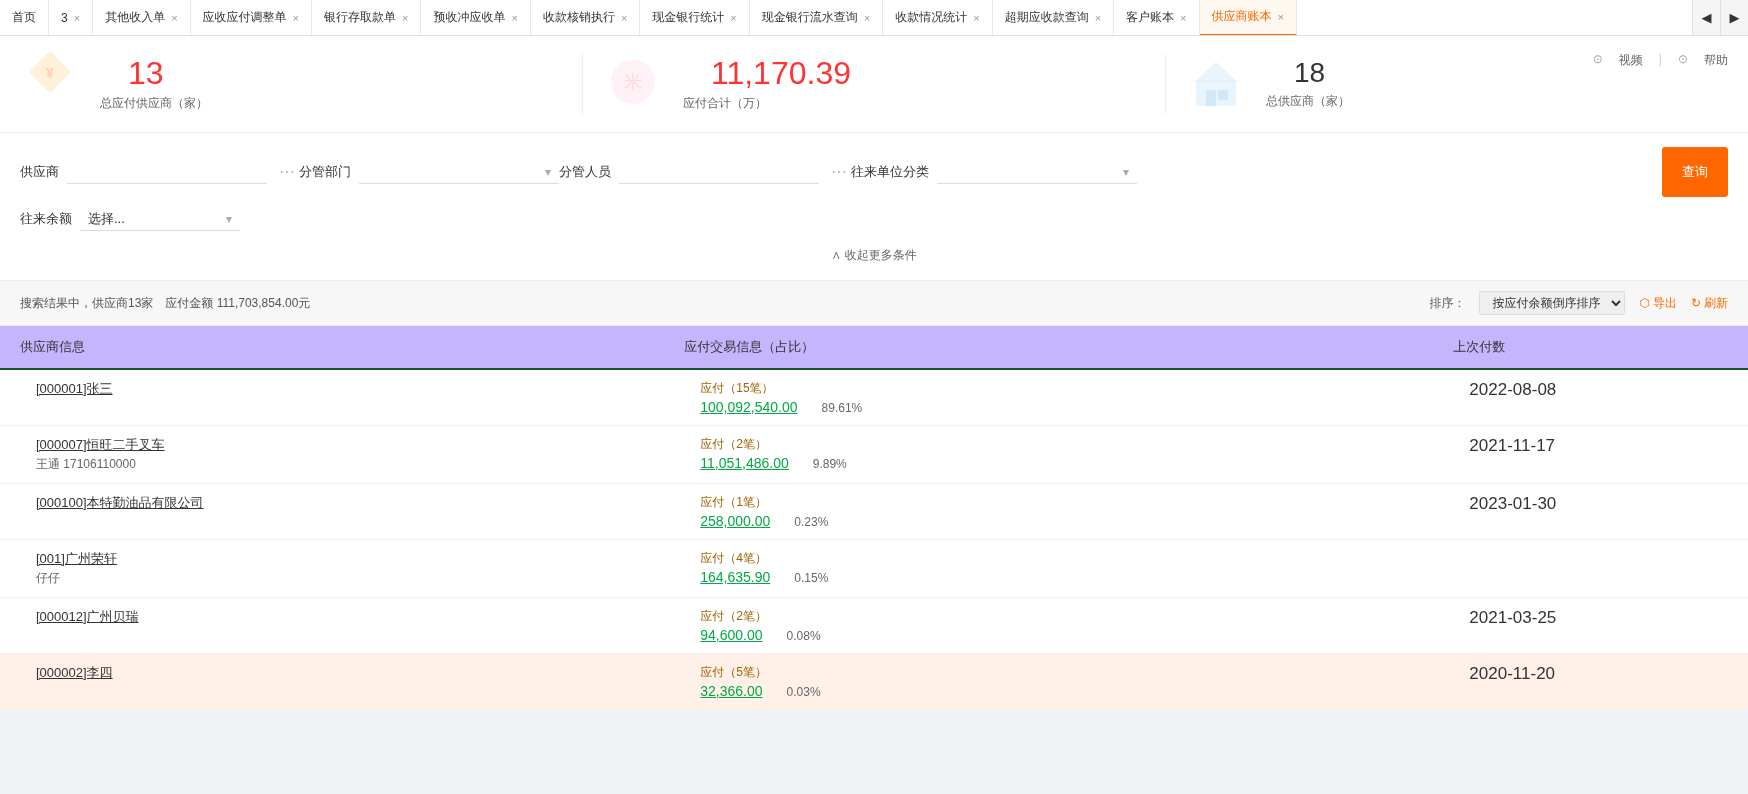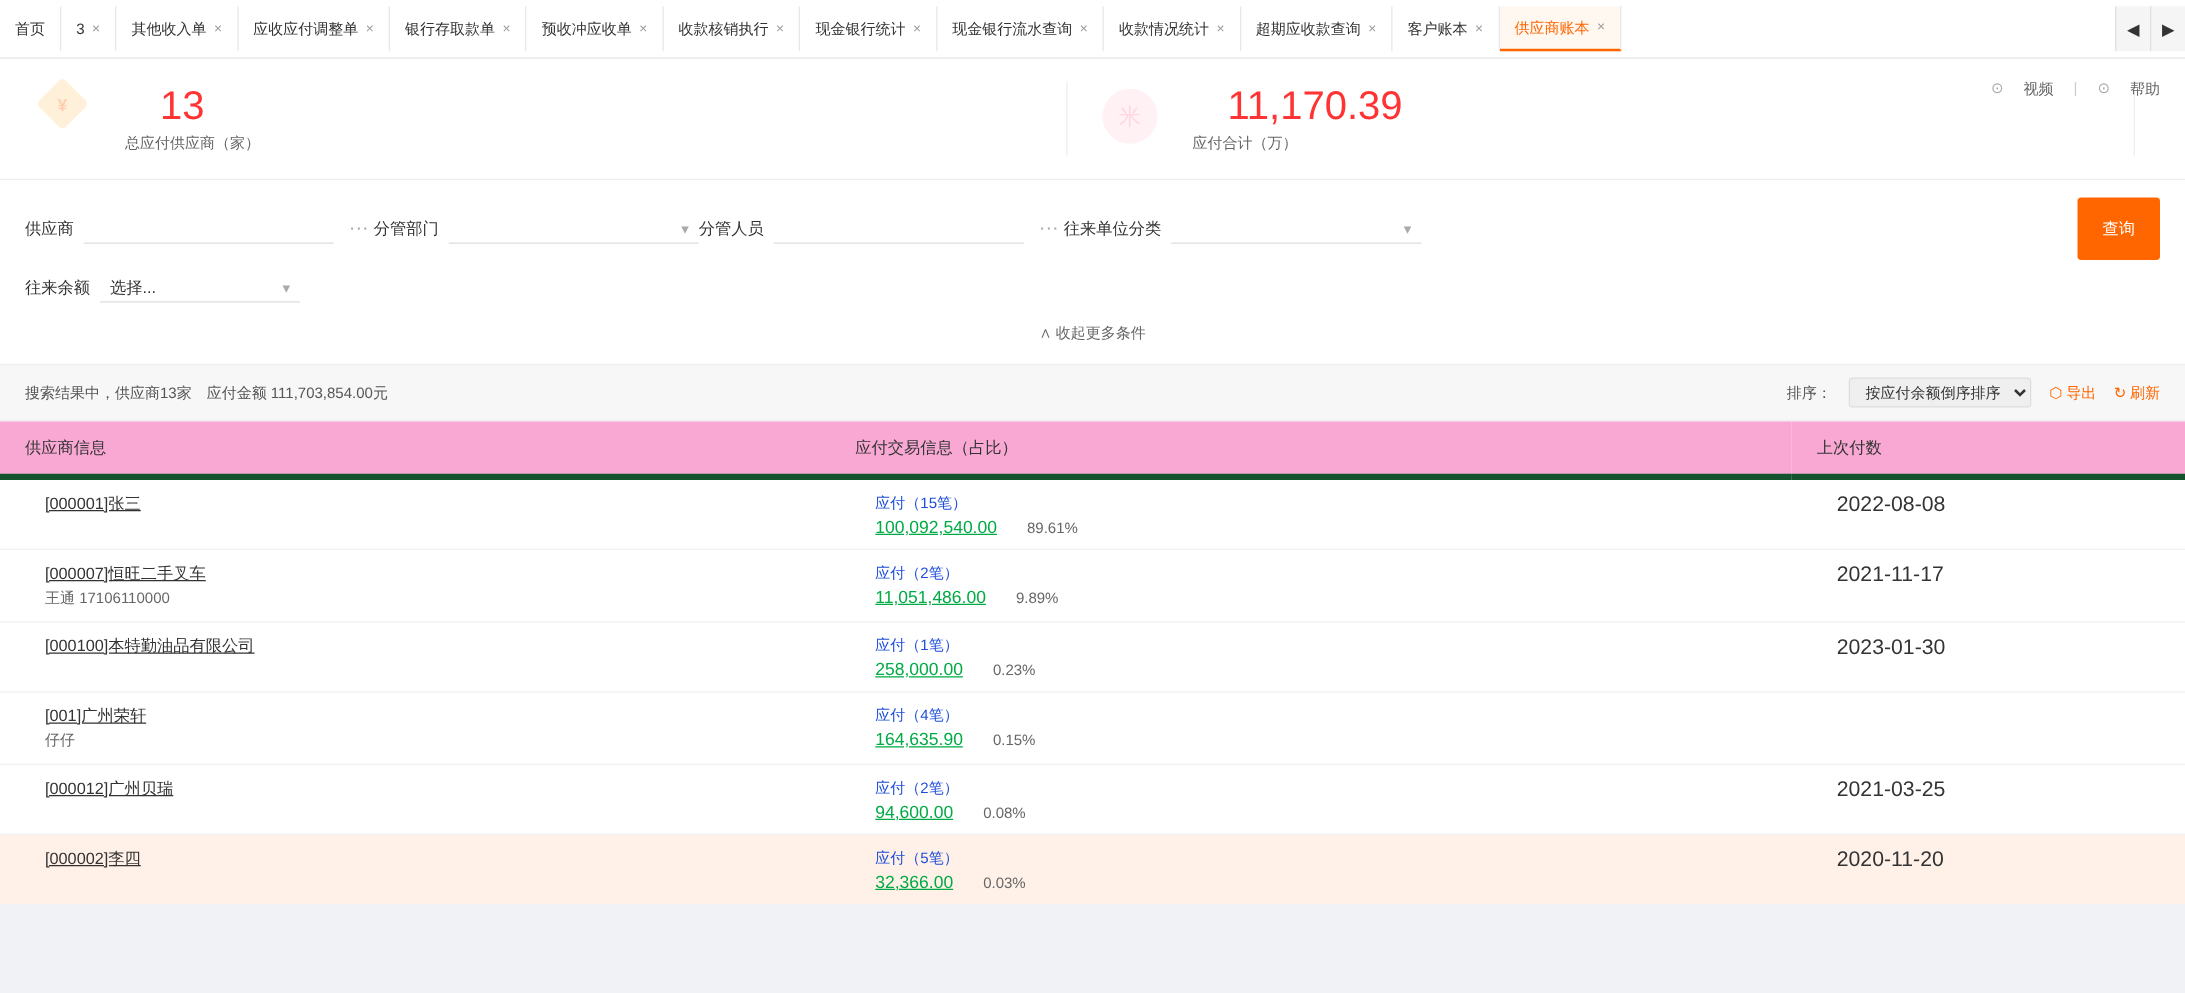--- a/index.html
+++ b/index.html
@@ -1,21 +1,21 @@
 <!DOCTYPE html>
 <html><head>
   <meta charset="utf-8">
   <style>
     * { margin: 0; padding: 0; box-sizing: border-box; }
     body { font-family: 'Microsoft YaHei', Arial, sans-serif; font-size: 13px; background: #f0f2f5; color: #333; width: 1748px; overflow-x: hidden; }
 
     
     .top-nav {
       display: flex; align-items: center; background: #fff; border-bottom: 1px solid #e0e0e0;
-      height: 47px; overflow: hidden;
+      height: 36px; overflow: hidden;
     }
     .nav-tab {
       display: flex; align-items: center; padding: 0 12px; height: 36px; white-space: nowrap;
       font-size: 12px; color: #333; border-right: 1px solid #e8e8e8; cursor: pointer;
       flex-shrink: 0;
     }
     .nav-tab.active { color: #ff6600; border-bottom: 2px solid #ff6600; background: #fff8f0; }
     .nav-tab .close-x { margin-left: 6px; color: #999; font-size: 11px; cursor: pointer; }
     .nav-arrow { width: 28px; height: 36px; display: flex; align-items: center; justify-content: center; background: #f5f5f5; cursor: pointer; border-left: 1px solid #e0e0e0; flex-shrink: 0; }
     .nav-arrows { margin-left: auto; display: flex; }
@@ -71,28 +71,28 @@
     .result-bar {
       display: flex; align-items: center; padding: 10px 20px; background: #f7f7f7;
       border-bottom: 1px solid #eee; font-size: 12px; color: #555;
     }
     .result-bar .right-actions { margin-left: auto; display: flex; align-items: center; gap: 14px; }
     .sort-select { font-size: 12px; color: #333; border: 1px solid #ddd; padding: 3px 8px; border-radius: 3px; cursor: pointer; }
     .action-btn { font-size: 12px; color: #ff6600; cursor: pointer; display: flex; align-items: center; gap: 3px; }
 
     
     .data-table { background: #fff; width: 100%; border-collapse: collapse; }
-    .data-table thead tr { border-bottom: 5px solid #14532d; background: #f9a8d4; }
+    .data-table thead tr { border-bottom: 2px solid #14532d; background: #c4b5fd; }
     .data-table thead th { padding: 12px 20px; text-align: left; font-size: 13px; color: #333; font-weight: 500; }
     .data-table tbody tr { border-bottom: 1px solid #f0f0f0; }
     .data-table tbody tr.highlighted { background: #fff0e8; }
     .data-table tbody td { padding: 10px 36px; vertical-align: top; }
     .supplier-link { color: #333; text-decoration: underline; cursor: pointer; font-size: 13px; }
     .supplier-sub { font-size: 12px; color: #666; margin-top: 2px; }
-    .tx-label { font-size: 12px; color: #1d4ed8; }
+    .tx-label { font-size: 12px; color: #a16207; }
     .tx-amount { font-size: 14px; color: #00aa44; font-weight: 500; margin-top: 2px; cursor: pointer; text-decoration: underline; }
     .tx-percent { font-size: 12px; color: #666; margin-left: 20px; vertical-align: middle; }
     .tx-row { display: flex; align-items: baseline; gap: 4px; }
     .last-pay { font-size: 17px; color: #333; }
 
     
     .table-wrap { overflow-y: auto; max-height: 440px; }
     .table-wrap::-webkit-scrollbar { width: 6px; }
     .table-wrap::-webkit-scrollbar-track { background: #f0f0f0; }
     .table-wrap::-webkit-scrollbar-thumb { background: #ccc; border-radius: 3px; }
@@ -181,20 +181,34 @@
         <text x="30" y="36" text-anchor="middle" font-size="18" fill="#ff9eb5">米</text>
       </svg>
     </div>
     <div class="stat-info">
       <div class="stat-number">11,170.39</div>
       <div class="stat-label">应付合计（万）</div>
     </div>
   </div>
   <div class="stat-divider"></div>
 
+  <div class="stat-block">
+    <div class="stat-icon blue">
+      <svg width="60" height="60" viewBox="0 0 60 60" fill="none">
+        <rect x="10" y="28" width="40" height="26" rx="2" fill="#b3d9f7" opacity="0.7"></rect>
+        <rect x="20" y="38" width="10" height="16" fill="#8ac4ee" opacity="0.9"></rect>
+        <rect x="32" y="38" width="10" height="10" fill="#8ac4ee" opacity="0.9"></rect>
+        <polygon points="8,30 30,10 52,30" fill="#a8d0f0" opacity="0.6"></polygon>
+      </svg>
+    </div>
+    <div class="stat-info">
+      <div class="stat-number" style="color:#333; font-size:28px;">18</div>
+      <div class="stat-label">总供应商（家）</div>
+    </div>
+  </div>
   <div class="stat-help">
     <span style="color:#aaa;">⊙</span>
     <a href="#">视频</a>
     <span style="color:#ccc;">|</span>
     <span style="color:#aaa;">⊙</span>
     <a href="#">帮助</a>
   </div>
 </div>
 
 <div class="filter-area">

